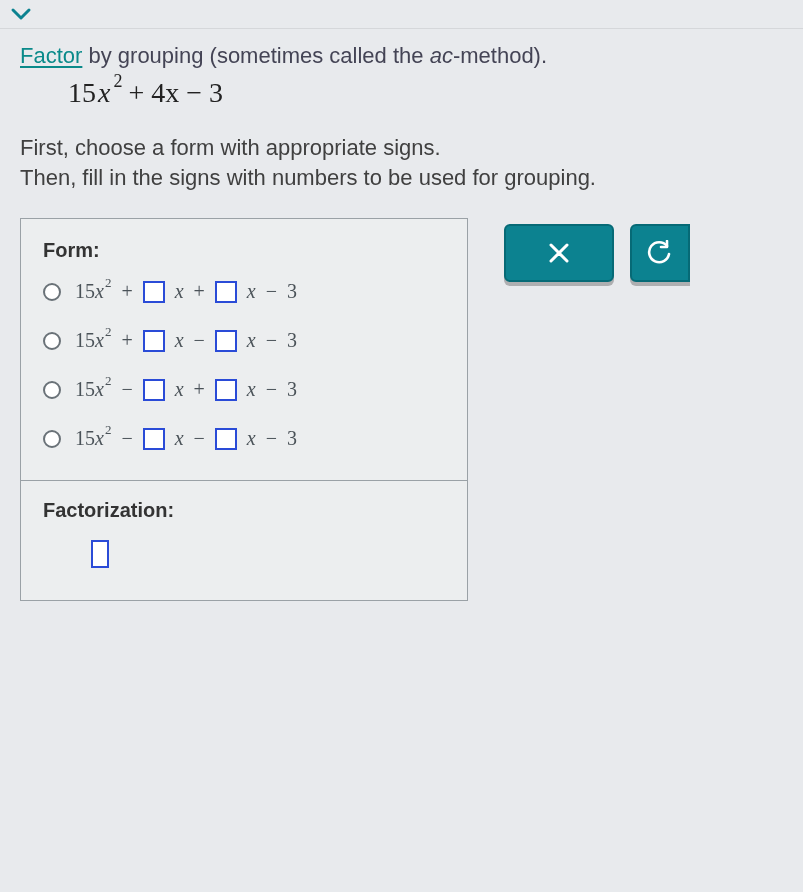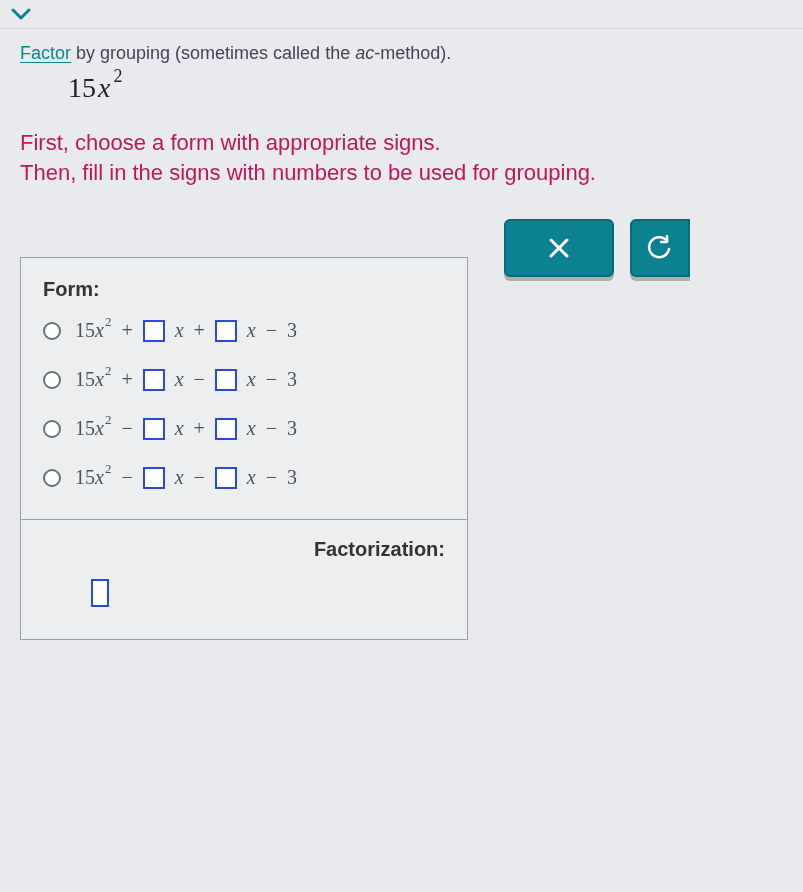--- a/index.html
+++ b/index.html
@@ -12,21 +12,21 @@
     color: #3a4a52;
   }
   .chev-wrap{
     padding: 6px 10px;
     border-bottom: 1px solid rgba(0,0,0,0.08);
   }
   .content {
     padding: 14px 20px 0 20px;
   }
   .prompt-line1 {
-    font-size: 18px;
+    font-size: 22px;
     color: #445;
   }
   .factor-link {
     color: #0a8a8a;
     text-decoration: underline;
     text-underline-offset: 3px;
   }
   .ac-italic { font-style: italic; }
   .expr {
     font-family: "Times New Roman", serif;
@@ -35,32 +35,31 @@
     margin: 8px 0 24px 48px;
     display: flex;
     align-items: flex-start;
     gap: 2px;
   }
   .sq { font-size: 18px; position: relative; top: -6px; margin-left:1px;}
   .instr {
     font-size: 22px;
     line-height: 1.35;
     margin-bottom: 26px;
-    color: #be185d;
+    color: #404040;
   }
   .cols {
     display: flex;
     gap: 36px;
     align-items: flex-start;
   }
   .panel {
     border: 1px solid #9aa1a6;
     background: #eceeef;
     width: 448px;
-    margin-top: 44px;
   }
   .form-sec { padding: 20px 22px 24px 22px; }
   .form-title, .fact-title { font-weight: 700; font-size: 20px; margin-bottom: 18px; color:#333; }
   .opt-row {
     display: flex;
     align-items: center;
     gap: 14px;
     margin-bottom: 26px;
   }
   .radio {
@@ -81,21 +80,21 @@
   .term15 { display:inline-flex; align-items:flex-start; }
   .term15 .exp { font-size: 13px; position: relative; top:-5px; margin-left:1px;}
   .blank {
     width: 22px; height: 22px;
     border: 2px solid #2a4bd7;
     background: #fff;
     display: inline-block;
   }
   .xital { font-style: italic; }
   .hr { border-top: 1px solid #9aa1a6; }
-  .fact-sec { padding: 18px 22px 32px 22px; text-align: right; }
+  .fact-sec { padding: 18px 22px 32px 22px; }
   .fact-blank { margin: 14px 0 0 48px; width:18px; height:28px; border:2px solid #2a4bd7; background:#fff;}
   .btns { display:flex; gap:16px; margin-top:6px;}
   .btn {
     background: #0c8290;
     border: 2px solid #066a76;
     border-radius: 6px;
     width: 110px;
     height: 58px;
     display:flex;
     align-items:center;
@@ -120,20 +119,21 @@
 
 <div class="content">
   <p class="prompt-line1">
     <a class="factor-link">Factor</a><span> by grouping (sometimes called the </span><span class="ac-italic">ac</span><span>-method).</span>
   </p>
 
   <div class="expr">
     <span>15</span>
       <span class="xital">x</span>
       <span class="sq">2</span>
+      <span style="margin-left:4px"> + 4x − 3</span>
   </div>
 
   <div class="instr">
     <div>First, choose a form with appropriate signs.</div>
     <div>Then, fill in the signs with numbers to be used for grouping.</div>
   </div>
 
   <div class="cols">
     <div class="panel">
       <div class="form-sec">

